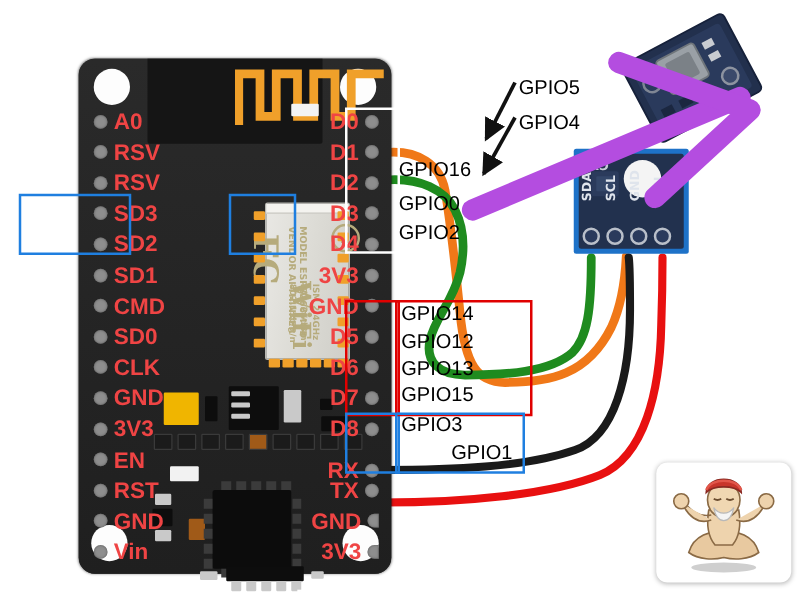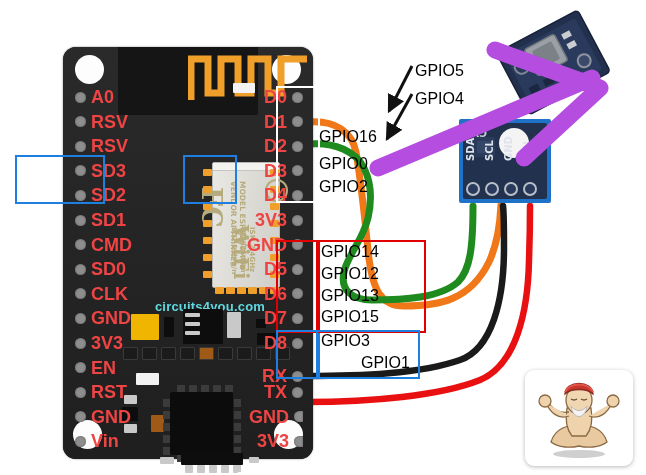--- a/index.html
+++ b/index.html
@@ -196,21 +196,20 @@
         <div class="cast" style="top: 224px; left: 140px;"></div>
         <div class="cast" style="top: 224px; right: 34px;"></div>
         <div class="cast" style="left: 152px; top: 240px;"></div>
         <div class="cast" style="left: 163px; top: 240px;"></div>
         <div class="cast" style="left: 174px; top: 240px;"></div>
         <div class="cast" style="left: 185px; top: 240px;"></div>
         <div class="cast" style="left: 196px; top: 240px;"></div>
         <div class="cast" style="left: 207px; top: 240px;"></div>
       </div>
 
-    <div class="silk">circuits4you.com</div>
 
     <div class="cmp yellow" style="left:68px;top:267px;width:28px;height:26px;"></div>
     <div class="cmp black" style="left:101px;top:270px;width:10px;height:20px;"></div>
     <div class="cmp black" style="left:120px;top:262px;width:40px;height:35px;"></div>
     <div class="cmp grey" style="left:122px;top:266px;width:15px;height:4px;"></div>
     <div class="cmp grey" style="left:122px;top:275px;width:15px;height:4px;"></div>
     <div class="cmp grey" style="left:122px;top:284px;width:15px;height:4px;"></div>
     <div class="cmp grey" style="left:164px;top:265px;width:14px;height:26px;"></div>
     <div class="cmp black" style="left:193px;top:272px;width:10px;height:9px;"></div>
     <div class="cmp black" style="left:194px;top:286px;width:20px;height:12px;"></div>

